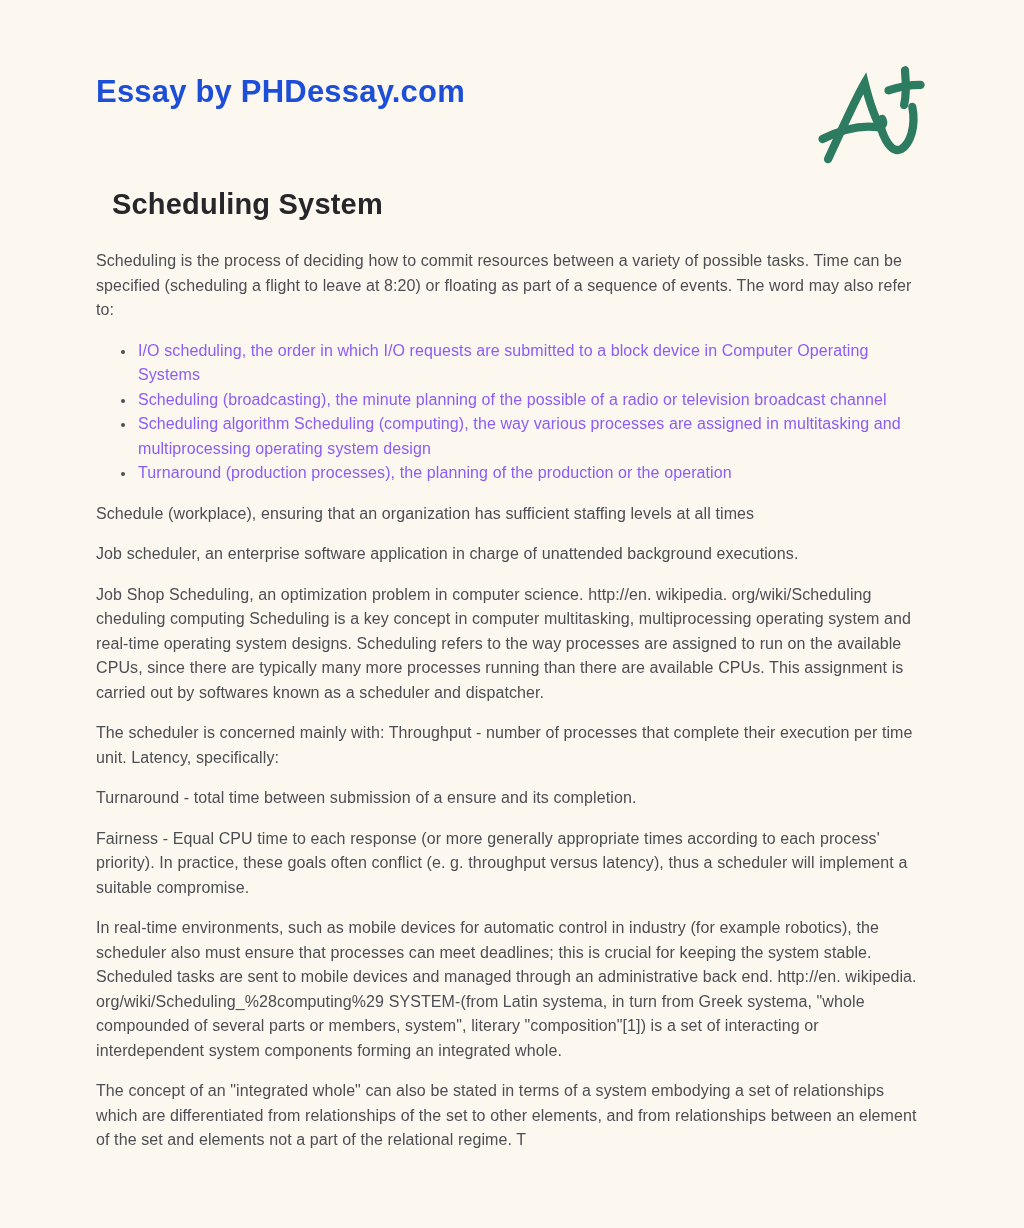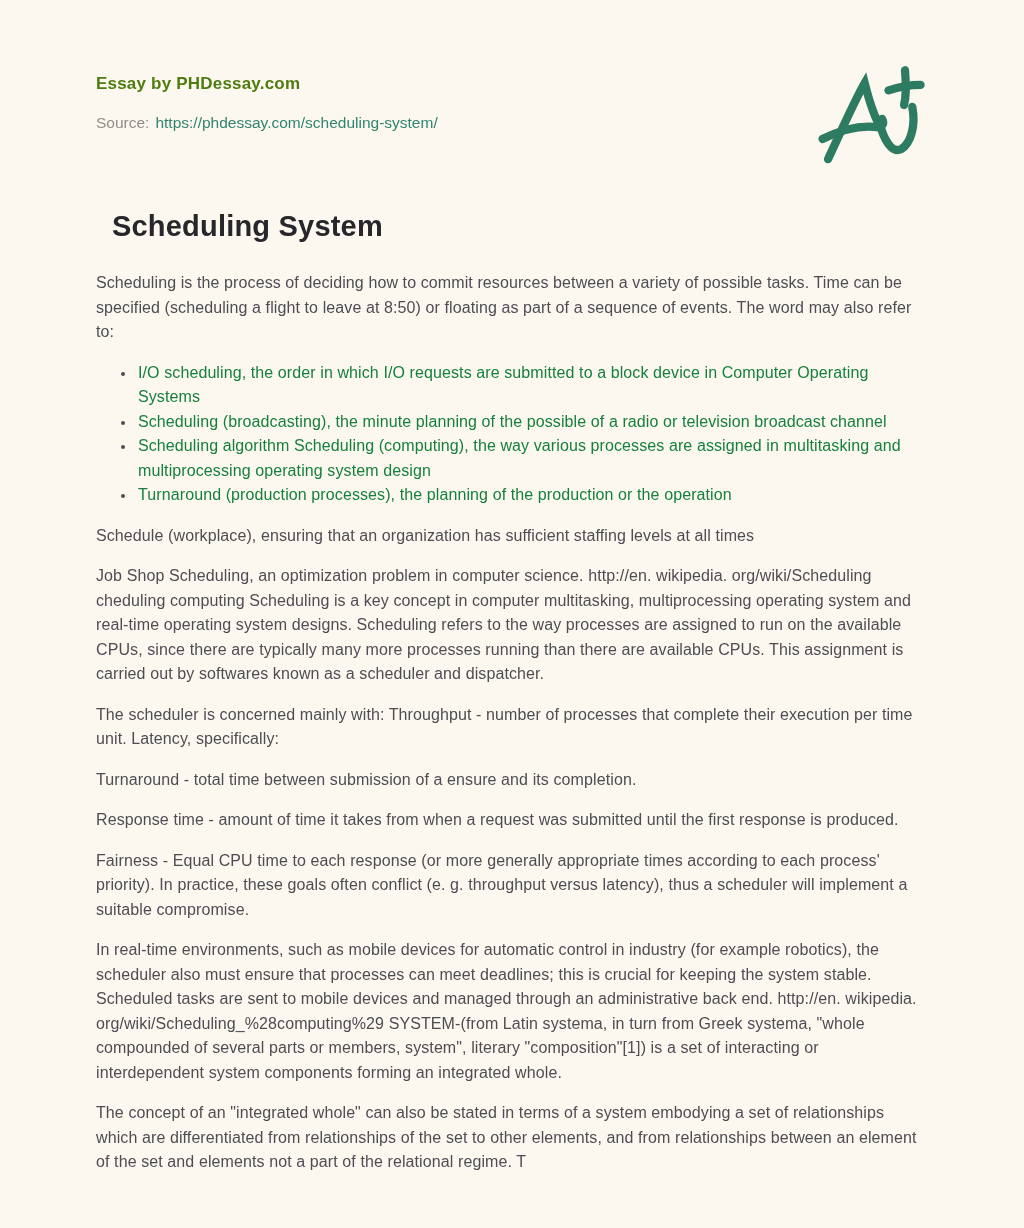--- a/index.html
+++ b/index.html
@@ -20,23 +20,23 @@
     height: 1228px;
     box-sizing: border-box;
     padding: 74px 96px 0 96px;
   }
   
   .header {
     position: relative;
   }
   .header-title {
     margin: 0 0 20px 0;
-    font-size: 17px;
+    font-size: 31px;
     font-weight: 700;
-    color: #4d7c0f;
+    color: #1d4ed8;
     letter-spacing: 0.2px;
   }
   .source-line {
     font-size: 15.5px;
     color: #8F8E88;
   }
   .source-line .source-label {
     margin-right: 6px;
   }
   .source-line a {
@@ -68,39 +68,36 @@
     max-width: 834px;
   }
   .essay-body ul {
     margin: 16px 0;
     padding-left: 40px;
     max-width: 820px;
   }
   .essay-body li {
     font-size: 16px;
     line-height: 24.5px;
-    color: #15803d;
+    color: #8b5cf6;
     letter-spacing: 0.1px;
     padding-left: 2px;
   }
   .essay-body li::marker {
     color: #4D4D54;
     font-size: 14px;
   }
 </style>
 </head>
 <body>
 
 <div class="page">
 
   <header class="header">
     <h1 class="header-title">Essay by PHDessay.com</h1>
-    <div class="source-line">
-      <span class="source-label">Source:</span><a href="#">https://phdessay.com/scheduling-system/</a>
-    </div>
     <div class="logo">
       <svg viewBox="0 0 120 120" fill="none" xmlns="http://www.w3.org/2000/svg">
         <g stroke="#2D7C62" stroke-width="9" stroke-linecap="round" fill="none">
 
           <path d="M12 106 C26 76 42 40 52 23 C57 43 63 61 70 73"></path>
 
           <path d="M6 84 C28 73 50 69 66 71 C71 71 74 67 71 62"></path>
 
           <path d="M70 73 C76 91 84 99 92 95 C102 89 108 70 104 49"></path>
 
@@ -108,32 +105,32 @@
 
           <path d="M96 9 C97 21 98 35 95 47"></path>
         </g>
       </svg>
     </div>
   </header>
 
   <main class="essay-body">
     <h2 class="essay-title">Scheduling System</h2>
 
-    <p>Scheduling is the process of deciding how to commit resources between a variety of possible tasks. Time can be specified (scheduling a flight to leave at 8:50) or floating as part of a sequence of events. The word may also refer to:</p>
+    <p>Scheduling is the process of deciding how to commit resources between a variety of possible tasks. Time can be specified (scheduling a flight to leave at 8:20) or floating as part of a sequence of events. The word may also refer to:</p>
 
     <ul>
       <li>I/O scheduling, the order in which I/O requests are submitted to a block device in Computer Operating Systems</li>
       <li>Scheduling (broadcasting), the minute planning of the possible of a radio or television broadcast channel</li>
       <li>Scheduling algorithm Scheduling (computing), the way various processes are assigned in multitasking and multiprocessing operating system design</li>
       <li>Turnaround (production processes), the planning of the production or the operation</li>
     </ul>
 
     <p>Schedule (workplace), ensuring that an organization has sufficient staffing levels at all times</p>
+    <p>Job scheduler, an enterprise software application in charge of unattended background executions.</p>
     <p>Job Shop Scheduling, an optimization problem in computer science. http://en. wikipedia. org/wiki/Scheduling cheduling computing Scheduling is a key concept in computer multitasking, multiprocessing operating system and real-time operating system designs. Scheduling refers to the way processes are assigned to run on the available CPUs, since there are typically many more processes running than there are available CPUs. This assignment is carried out by softwares known as a scheduler and dispatcher.</p>
     <p>The scheduler is concerned mainly with: Throughput - number of processes that complete their execution per time unit. Latency, specifically:</p>
     <p>Turnaround - total time between submission of a ensure and its completion.</p>
-    <p>Response time - amount of time it takes from when a request was submitted until the first response is produced.</p>
     <p>Fairness - Equal CPU time to each response (or more generally appropriate times according to each process' priority). In practice, these goals often conflict (e. g. throughput versus latency), thus a scheduler will implement a suitable compromise.</p>
     <p>In real-time environments, such as mobile devices for automatic control in industry (for example robotics), the scheduler also must ensure that processes can meet deadlines; this is crucial for keeping the system stable. Scheduled tasks are sent to mobile devices and managed through an administrative back end. http://en. wikipedia. org/wiki/Scheduling_%28computing%29 SYSTEM-(from Latin systema, in turn from Greek  systema, "whole compounded of several parts or members, system", literary "composition"[1]) is a set of interacting or interdependent system components forming an integrated whole.</p>
     <p>The concept of an "integrated whole" can also be stated in terms of a system embodying a set of relationships which are differentiated from relationships of the set to other elements, and from relationships between an element of the set and elements not a part of the relational regime. T</p>
   </main>
 
 </div>
 
 </body></html>

